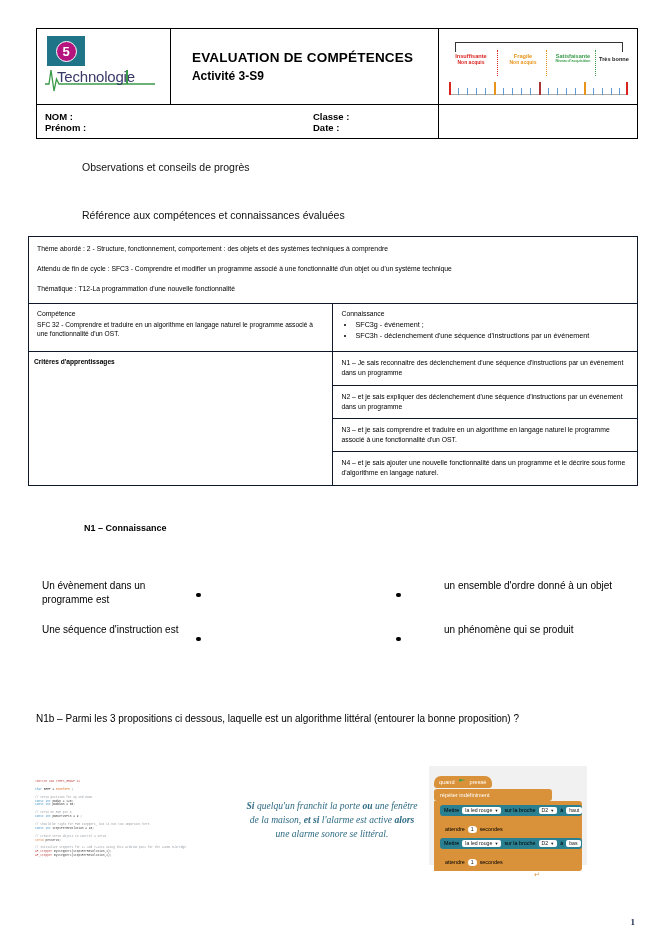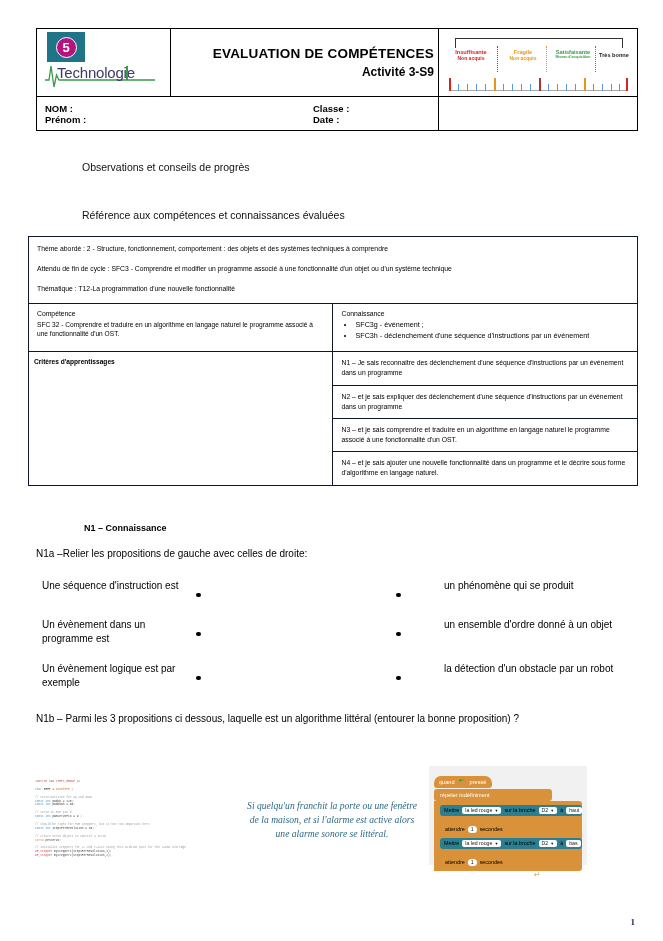--- a/index.html
+++ b/index.html
@@ -23,21 +23,21 @@
   
   .header-table {
     position: absolute;
     left: 36px; top: 28px;
     width: 602px;
     border-collapse: collapse;
   }
   .header-table td { border: 1px solid #000; vertical-align: middle; }
 
   .cell-logo { width: 134px; height: 68px; padding: 3px 6px; }
-  .cell-title { width: 270px; height: 68px; text-align: right; padding: 4px; }
+  .cell-title { width: 270px; height: 68px; text-align: left; padding: 21px; }
   .cell-scale { width: 198px; height: 68px; padding: 2px 4px; }
 
   .logo-box { display: flex; flex-direction: column; align-items: flex-start; }
   .badge5 {
     width: 38px; height: 30px; background: #1f7487;
     display: flex; align-items: center; justify-content: center;
     margin-left: 4px; margin-bottom: 1px;
   }
   .badge5 .disc {
     width: 21px; height: 21px; border-radius: 50%;
@@ -146,21 +146,21 @@
 
   .img-text {
     position: absolute; left: 238px; top: 770px; width: 188px; height: 100px;
     background: #ffffff;
     display: flex; align-items: center; justify-content: center;
   }
   .handw {
     font: italic 9.6px/1.45 "Liberation Serif", serif;
     color: #2e6b84; text-align: center; padding: 0 4px;
   }
-  .handw b { font-weight: normal; font-style: italic; }
+  .handw b { font-weight: bold; font-style: italic; }
 
   .img-blocks {
     position: absolute; left: 429px; top: 766px; width: 158px; height: 99px;
     background: #f1f1f1; border: 0; padding: 4px 5px;
   }
   .blk { border-radius: 3px; color: #fff; font: 5.6px "Liberation Sans", sans-serif; }
   .blk-hat {
     background: #d9923a; padding: 3px 6px 3px 5px; display: inline-flex; align-items: center; gap: 4px;
     border-radius: 7px 7px 3px 3px; margin-bottom: 1px;
   }
@@ -309,40 +309,33 @@
     <tr>
       <td class="cell-crit-item">N3 – et je sais comprendre et traduire en un algorithme en langage naturel le programme associé à une fonctionnalité d'un OST.</td>
     </tr>
     <tr>
       <td class="cell-crit-item">N4 – et je sais ajouter une nouvelle fonctionnalité dans un programme et le décrire sous forme d'algorithme en langage naturel.</td>
     </tr>
   </tbody>
     </table>
 
   <div class="n1-head">N1 – Connaissance</div>
-  <div class="n1a">N1a –Relier les propositions de gauche avec celles de droite:</div>
 
   <div class="match">
+    <div class="match-row">
+      <div class="m-left">Un évènement dans un programme est</div>
+      <div class="m-dotl"><span class="dot"></span></div>
+      <div class="m-dotr"><span class="dot"></span></div>
+      <div class="m-right">un ensemble d'ordre donné à un objet</div>
+    </div>
     <div class="match-row">
       <div class="m-left">Une séquence d'instruction est</div>
       <div class="m-dotl"><span class="dot"></span></div>
       <div class="m-dotr"><span class="dot"></span></div>
       <div class="m-right">un phénomène qui se produit</div>
-    </div>
-    <div class="match-row">
-      <div class="m-left">Un évènement dans un programme est</div>
-      <div class="m-dotl"><span class="dot"></span></div>
-      <div class="m-dotr"><span class="dot"></span></div>
-      <div class="m-right">un ensemble d'ordre donné à un objet</div>
-    </div>
-    <div class="match-row">
-      <div class="m-left">Un évènement logique est par exemple</div>
-      <div class="m-dotl"><span class="dot"></span></div>
-      <div class="m-dotr"><span class="dot"></span></div>
-      <div class="m-right">la détection d'un obstacle par un robot</div>
     </div>
   </div>
 
   <div class="n1b">N1b – Parmi les  3 propositions ci dessous, laquelle est un algorithme littéral (entourer la bonne proposition)  ?</div>
 
   <div class="img-code">
     <div class="code-line"><span class="cd-id">#define LOW_STEPS_GROUP 11</span></div>
     <div class="code-line">&nbsp;</div>
     <div class="code-line"><span class="cd-ty">char</span> <span class="cd-pl">BEEP = </span><span class="cd-kw">0x80f0F5</span><span class="cd-pl"> ;</span></div>
     <div class="code-line">&nbsp;</div>

